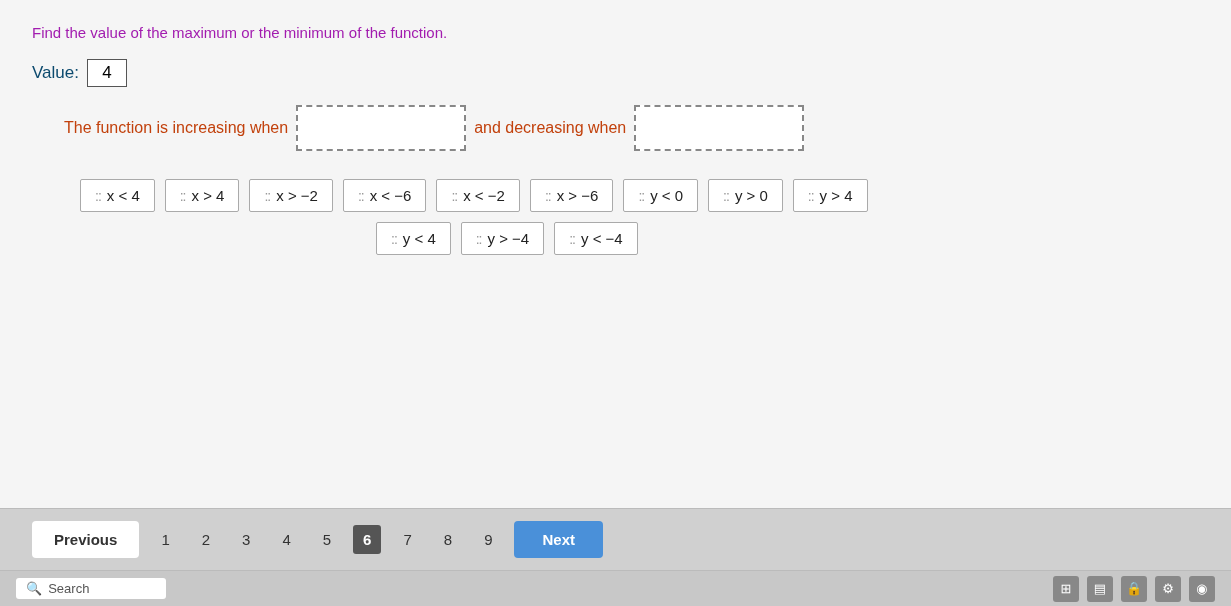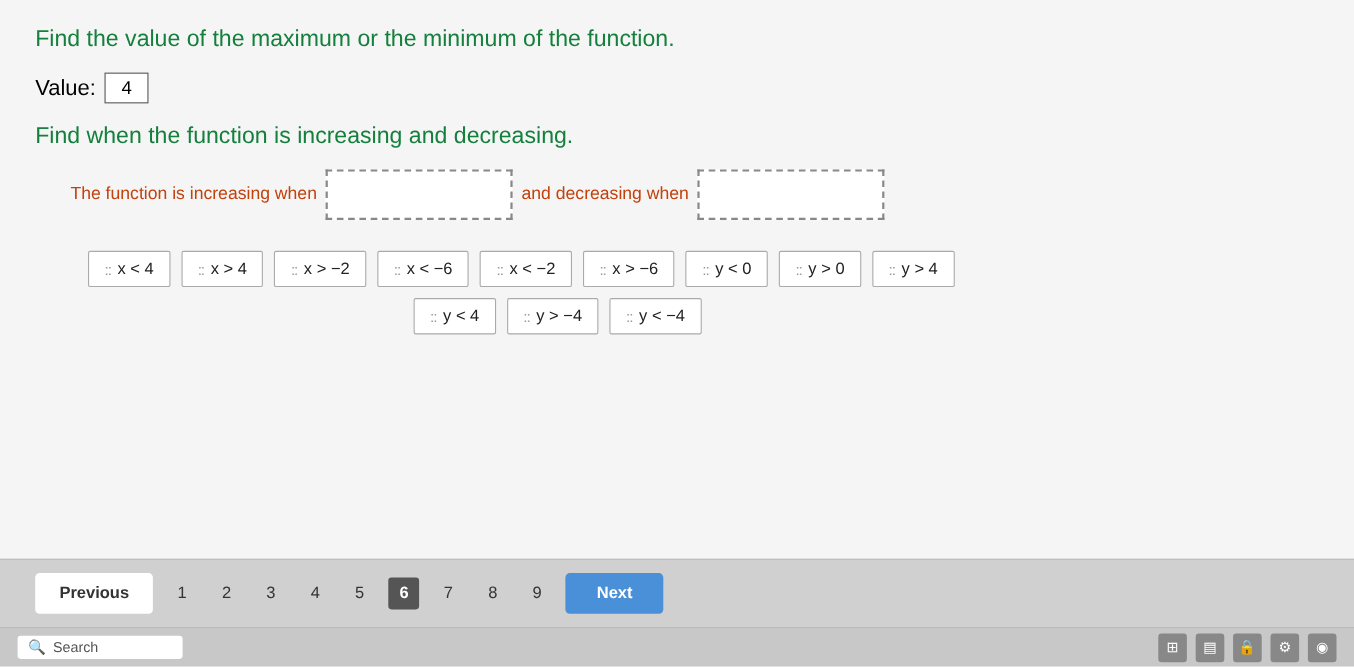--- a/index.html
+++ b/index.html
@@ -10,33 +10,33 @@
       min-height: 606px;
       display: flex;
       flex-direction: column;
     }
     .main-content {
       background: #f5f5f5;
       flex: 1;
       padding: 24px 32px;
     }
     .instruction-text {
-      font-size: 21px;
-      color: #15803d;
+      font-size: 15px;
+      color: #a21caf;
       margin-bottom: 18px;
     }
     .value-row {
       display: flex;
       align-items: center;
       gap: 8px;
       margin-bottom: 18px;
     }
     .value-label {
-      font-size: 20px;
-      color: #000000;
+      font-size: 17px;
+      color: #0c4a6e;
     }
     .value-box {
       border: 1.5px solid #555;
       padding: 3px 14px;
       font-size: 17px;
       background: white;
       min-width: 40px;
       text-align: center;
     }
     .function-row {
@@ -162,21 +162,20 @@
 <body>
 
 <div class="main-content">
   <p class="instruction-text">Find the value of the maximum or the minimum of the function.</p>
 
   <div class="value-row">
     <span class="value-label">Value:</span>
     <div class="value-box">4</div>
   </div>
 
-  <p class="instruction-text">Find when the function is increasing and decreasing.</p>
 
   <div class="function-row">
     <span class="function-label">The function is increasing when</span>
     <div class="dashed-box"></div>
     <span class="function-label">and decreasing when</span>
     <div class="dashed-box"></div>
   </div>
 
   <div class="drag-area">
     <div class="drag-row">

